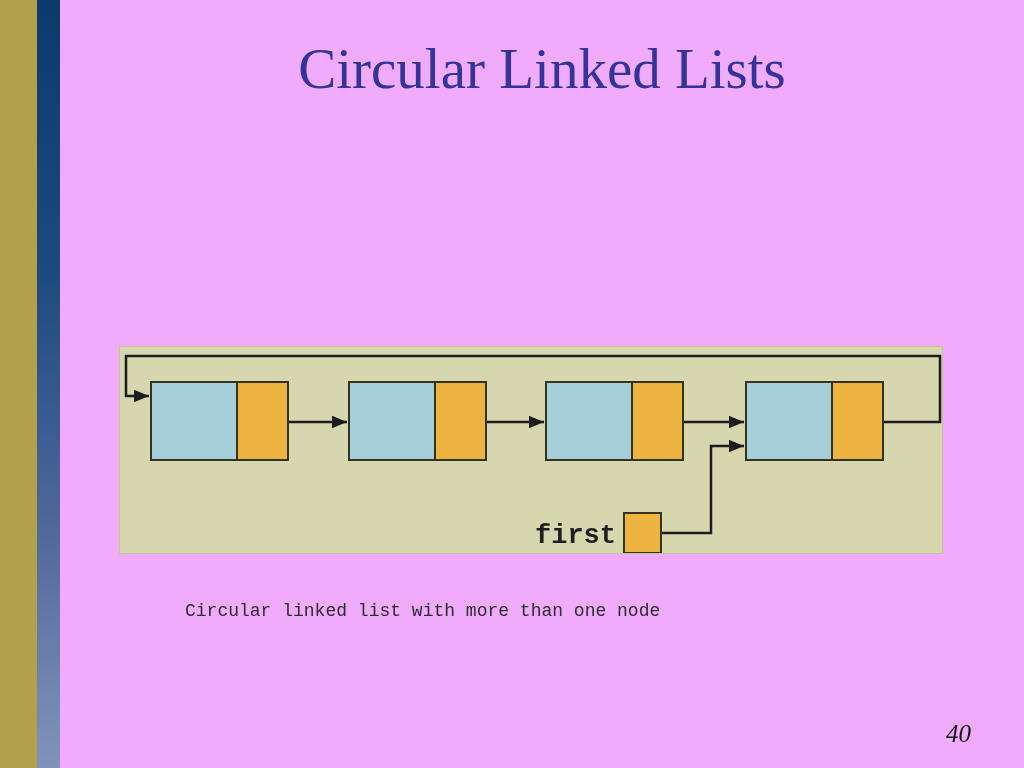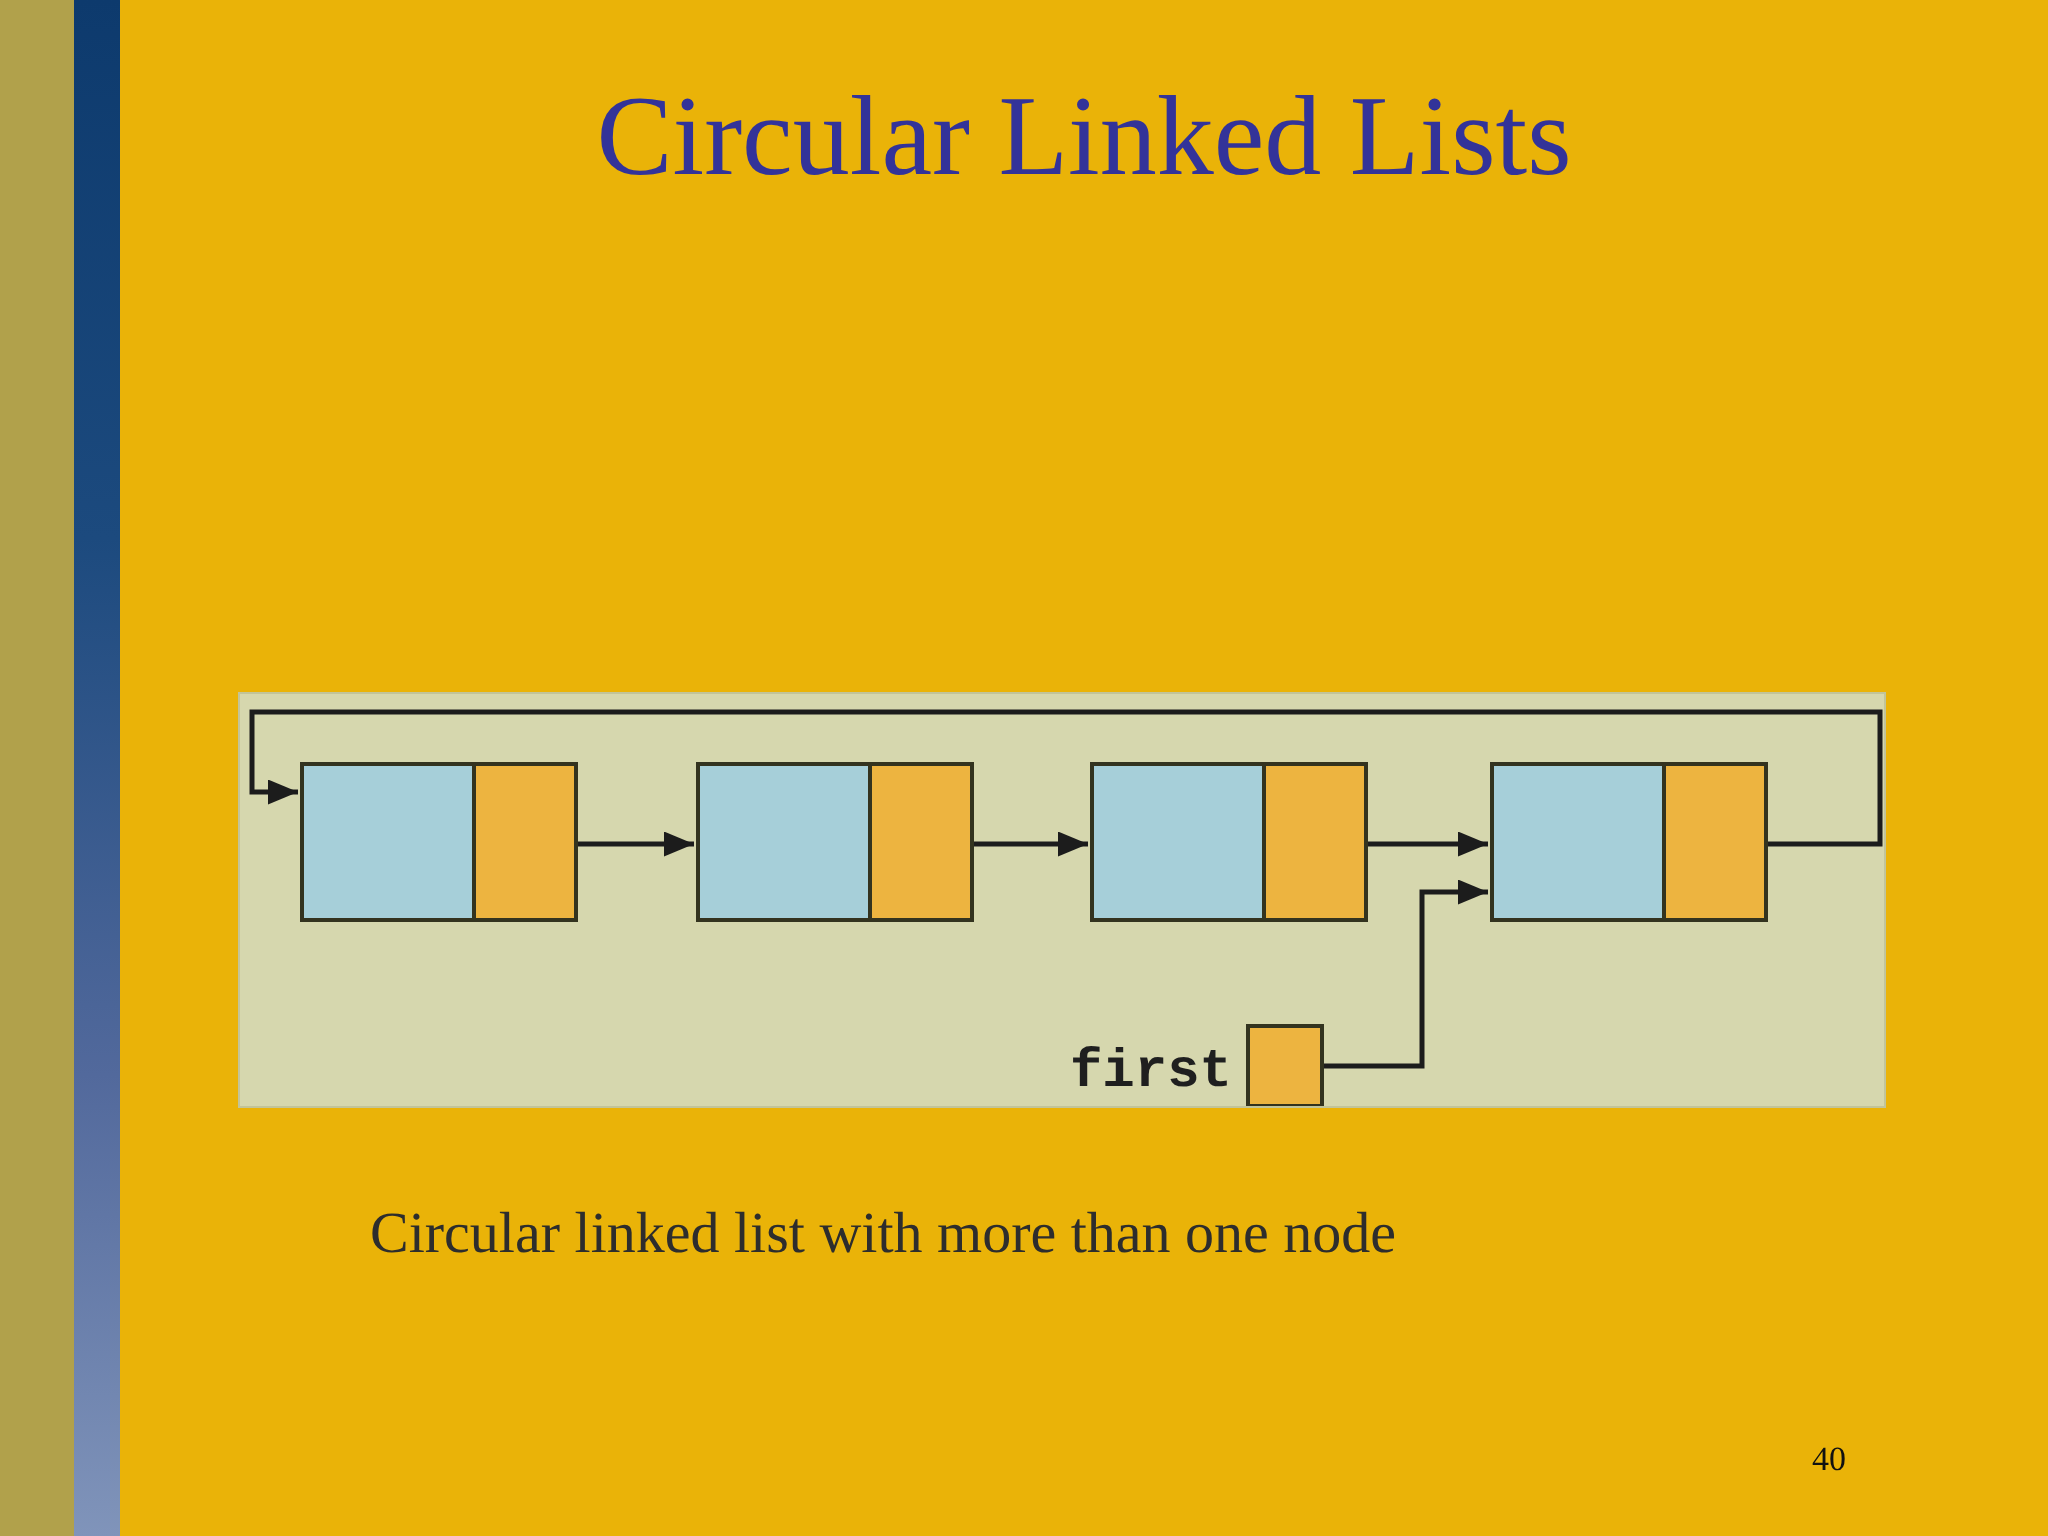--- a/index.html
+++ b/index.html
@@ -1,17 +1,17 @@
 <!DOCTYPE html>
 <html><head>
 <meta charset="utf-8">
 <style>
   html,body{margin:0;padding:0;background:#888;}
   .slide{
-    position:relative;width:1024px;height:768px;background:#eab308;
+    position:relative;width:1024px;height:768px;background:#f0abfc;
     overflow:hidden;font-family:"Liberation Serif",serif;
   }
   
   .bar-gold{position:absolute;left:0;top:0;width:37px;height:768px;background:#b1a14b;}
   .bar-blue{position:absolute;left:37px;top:0;width:23px;height:768px;
     background:linear-gradient(180deg,#0d3a6d 0%,#1c4a7e 35%,#52699c 70%,#8094ba 100%);}
   
   .title{
     position:absolute;left:60px;top:36px;width:964px;text-align:center;
     font-size:57px;color:#333399;letter-spacing:0px;
@@ -32,25 +32,25 @@
     position:absolute;left:119px;top:346px;width:824px;height:208px;
     background:#d6d7ae;border:1px solid #c2c49a;box-sizing:border-box;
   }
   .panel svg{position:absolute;left:0;top:0;}
   .first-label{
     font-family:"Liberation Mono",monospace;font-size:27px;font-weight:bold;fill:#1f1f1f;
   }
   
   .caption{
     position:absolute;left:185px;top:601px;
-    font-family:Liberation Serif, serif;font-size:29px;color:#2d2d2d;
+    font-family:Liberation Mono, monospace;font-size:18px;color:#2d2d2d;
   }
   
   .page-number{
-    position:absolute;left:906px;top:720px;font-size:17px;color:#111;
+    position:absolute;left:946px;top:720px;font-size:25px;color:#111;font-style:italic;
   }
 </style>
 </head>
 <body>
 
 <div class="slide">
 
   <div class="bar-gold"></div>
   <div class="bar-blue"></div>
 

